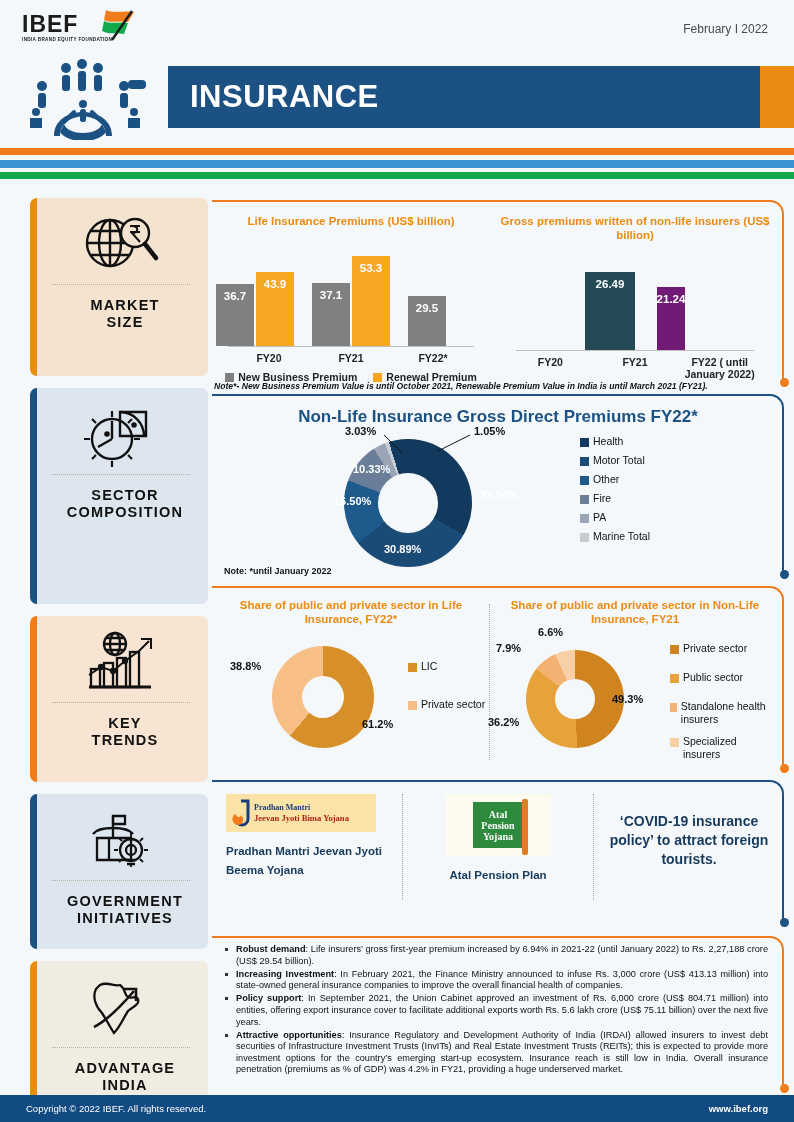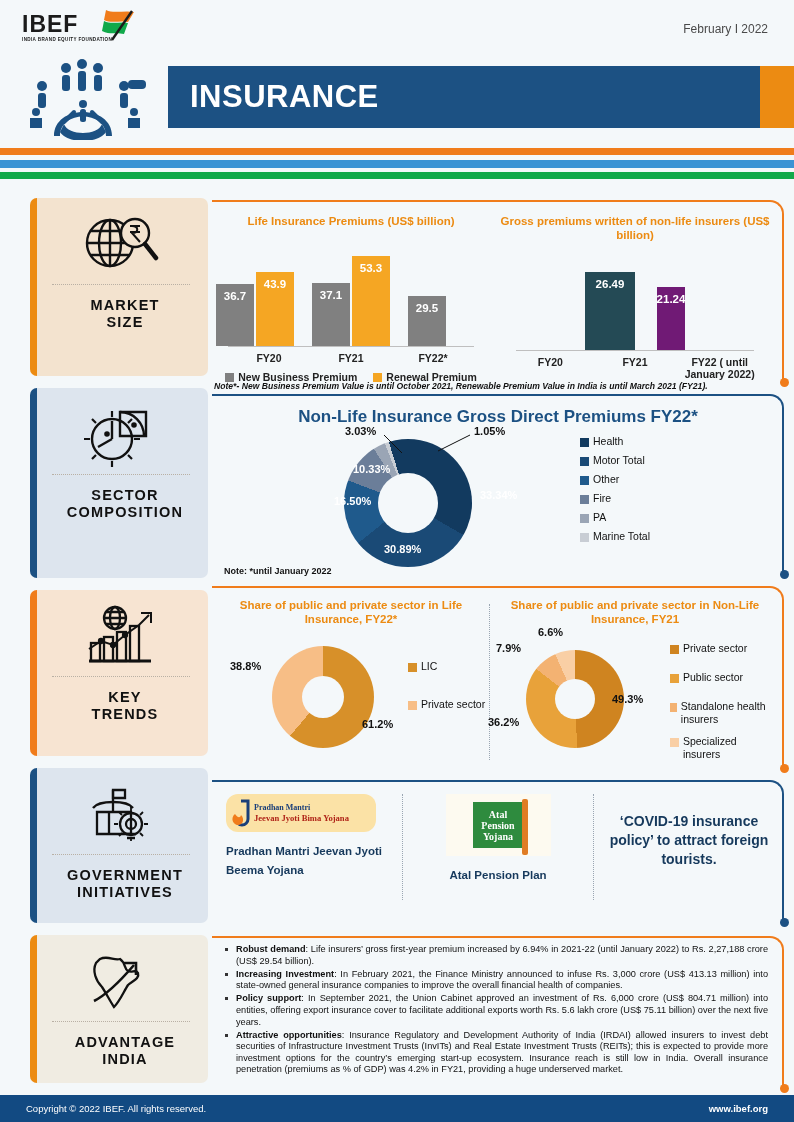--- a/index.html
+++ b/index.html
@@ -65,21 +65,21 @@
   .donut .hole{position:absolute;border-radius:50%;background:#f4f8fa;}
   .pct{position:absolute;font-size:11px;font-weight:bold;color:#111;white-space:nowrap;}
   .pct.w{color:#fff;}
   .lgcol{font-size:10.5px;color:#111;}
   .lgrow{display:flex;align-items:flex-start;margin-bottom:4px;}
 
   
   .govwrap{display:flex;height:120px;}
   .govcell{flex:1;padding:0 14px;}
   .vdash{border-left:1px dotted #9aa6b2;}
-  .logobox1{width:150px;height:38px;background:#fbe2a6;display:flex;align-items:center;border-radius:12px;}
+  .logobox1{width:150px;height:38px;background:#fbe2a6;display:flex;align-items:center;}
   .logobox2{width:105px;height:62px;background:#fdfaf0;display:flex;align-items:center;justify-content:center;}
   .govcap{font-size:11.5px;font-weight:bold;color:#16395c;line-height:19px;margin-top:10px;}
   .covid{font-size:14px;font-weight:bold;color:#16395c;text-align:center;line-height:19px;}
 
   
   ul.adv{list-style:none;margin:0;padding:0;}
   ul.adv li{position:relative;padding-left:14px;font-size:9.2px;line-height:11.6px;color:#111;text-align:justify;margin-bottom:1.5px;}
   ul.adv li:before{content:"";position:absolute;left:3px;top:4px;width:3px;height:3px;background:#333;}
   ul.adv b{font-weight:bold;}
 
@@ -149,21 +149,21 @@
           <path d="M10 32 h46 M14 20 h38 M14 44 h38 M33 9 v46"></path>
           <circle cx="58" cy="22" r="14" fill="#f3e3cf"></circle>
           <path d="M68 33 L79 47" stroke-width="4.5" stroke-linecap="round"></path>
           <path d="M53 15 h10 M53 21 h10 M55 15 c7 0 7 7 0 7 l8 9" stroke-width="2"></path>
         </svg>
       </div>
       <div class="dash"></div>
       <div class="lbl">MARKET<br>SIZE</div>
     </div>
 
-    <div class="rcard rc-cool" style="height:190px">
+    <div class="rcard rc-cool" style="height:216px">
       <div class="stripe"></div>
       <div class="ico">
         <svg width="80" height="66" viewBox="0 0 80 66" fill="none" stroke="#111" stroke-width="2.4">
           <circle cx="33" cy="37" r="20"></circle>
           <g stroke-width="2.2">
             <path d="M33 15 v-6 M33 59 v6 M11 37 h-6 M55 37 h6 M17 21 l-4-4 M49 53 l4 4 M17 53 l-4 4 M49 21 l4-4"></path>
           </g>
           <path d="M33 37 v-20 a20 20 0 0 1 14 6 Z" fill="#111" stroke="none" opacity=".0"></path>
           <path d="M33 37 L33 19 M33 37 L19 45"></path>
           <circle cx="28" cy="32" r="1.6" fill="#111"></circle>

